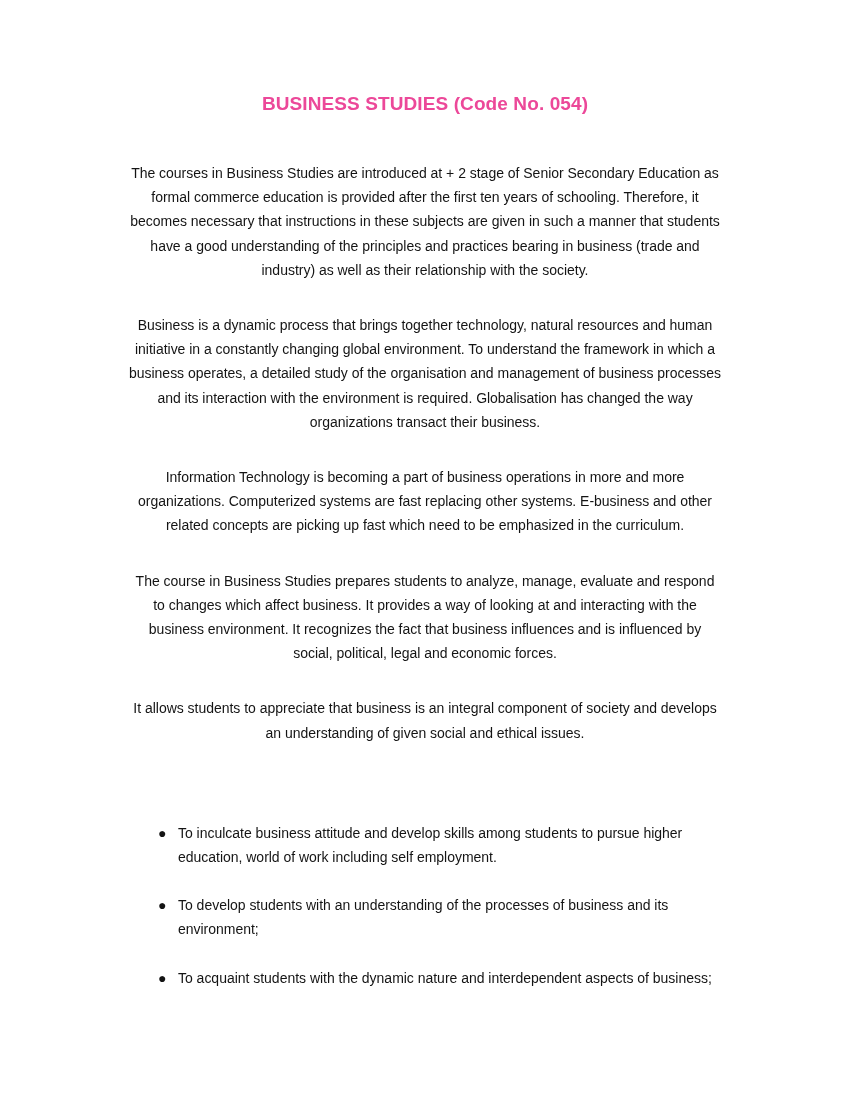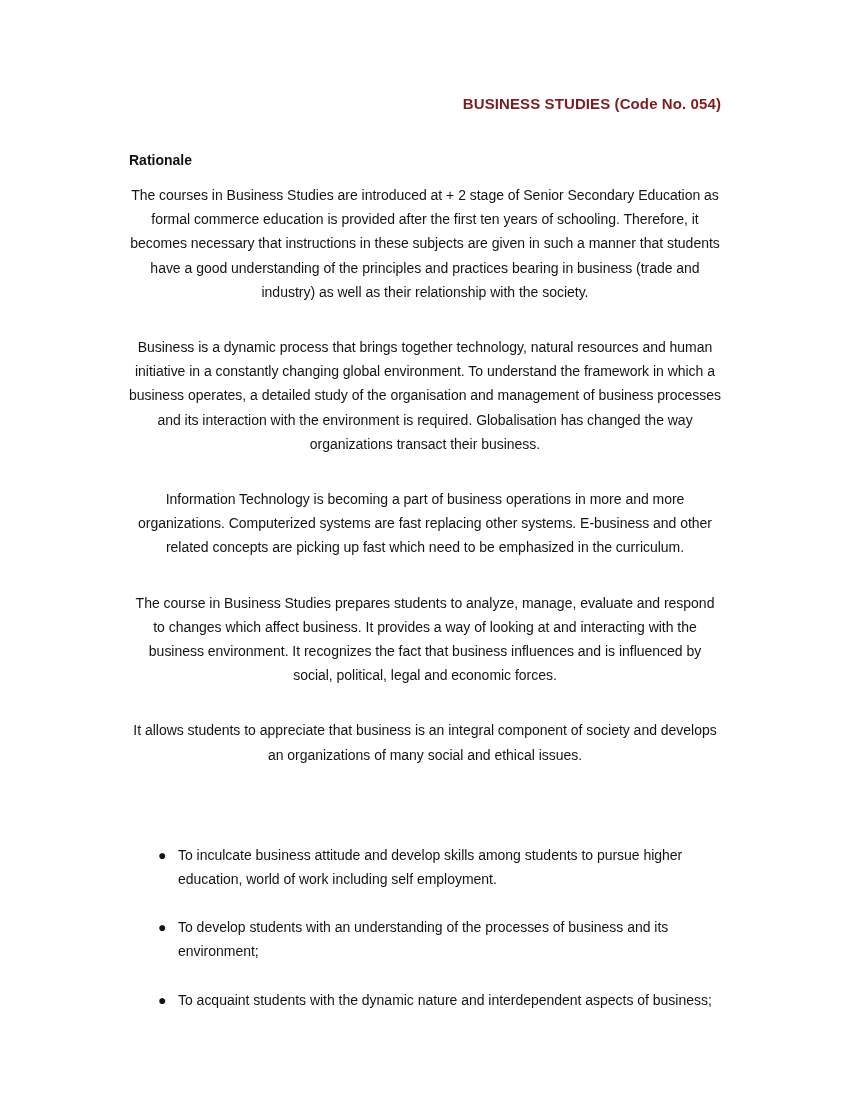--- a/index.html
+++ b/index.html
@@ -19,27 +19,27 @@
     overflow: hidden;
     box-sizing: border-box;
   }
   .content {
     position: absolute;
     left: 129px;
     top: 95px;
     width: 592px;
   }
   .doc-title {
-    text-align: right;
-    font-size: 15px;
+    text-align: center;
+    font-size: 19px;
     font-weight: bold;
     letter-spacing: 0.1px;
     margin: 0 0 0 0;
     line-height: 18px;
-    color: #7f1d1d;
+    color: #ec4899;
   }
   .section-heading {
     font-size: 14px;
     font-weight: bold;
     line-height: 22px;
     margin: 0;
     color: #111111;
   }
   .para {
     font-size: 14px;
@@ -82,33 +82,32 @@
 </head>
 <body>
 
 <div class="page">
   <div class="content">
 
     <div class="doc-title" id="doc-title">BUSINESS STUDIES (Code No. 054)</div>
 
     <div class="spacer-title-rationale"></div>
 
-    <div class="section-heading" id="rationale-heading">Rationale</div>
 
     <div class="spacer-heading-para"></div>
 
     <p class="para" id="p0">The courses in Business Studies are introduced at + 2 stage of Senior Secondary Education as formal commerce education is provided after the first ten years of schooling. Therefore, it becomes necessary that instructions in these subjects are given in such a manner that students have a good understanding of the principles and practices bearing in business (trade and industry) as well as their relationship with the society.</p>
     <div class="spacer-para"></div>
     <p class="para" id="p1">Business is a dynamic process that brings together technology, natural resources and human initiative in a constantly changing global environment. To understand the framework in which a business operates, a detailed study of the organisation and management of business processes and its interaction with the environment is required. Globalisation has changed the way organizations transact their business.</p>
     <div class="spacer-para"></div>
     <p class="para" id="p2">Information Technology is becoming a part of business operations in more and more organizations. Computerized systems are fast replacing other systems. E-business and other related concepts are picking up fast which need to be emphasized in the curriculum.</p>
     <div class="spacer-para"></div>
     <p class="para" id="p3">The course in Business Studies prepares students to analyze, manage, evaluate and respond to changes which affect business. It provides a way of looking at and interacting with the business environment. It recognizes the fact that business influences and is influenced by social, political, legal and economic forces.</p>
     <div class="spacer-para"></div>
-    <p class="para" id="p4">It allows students to appreciate that business is an integral component of society and develops an organizations of many social and ethical issues.</p>
+    <p class="para" id="p4">It allows students to appreciate that business is an integral component of society and develops an understanding of given social and ethical issues.</p>
     <div class="spacer-para"></div>
 
     <div class="spacer-before-objectives"></div>
 
 
     <div class="spacer-objectives-list"></div>
 
     <ul class="bullet-list" id="objectives-list">
         <li class="bullet-item"><span class="bullet-marker">●</span><span>To inculcate business attitude and develop skills among students to pursue higher education, world of work including self employment.</span></li>
         <li class="bullet-item"><span class="bullet-marker">●</span><span>To develop students with an understanding of the processes of business and its environment;</span></li>

